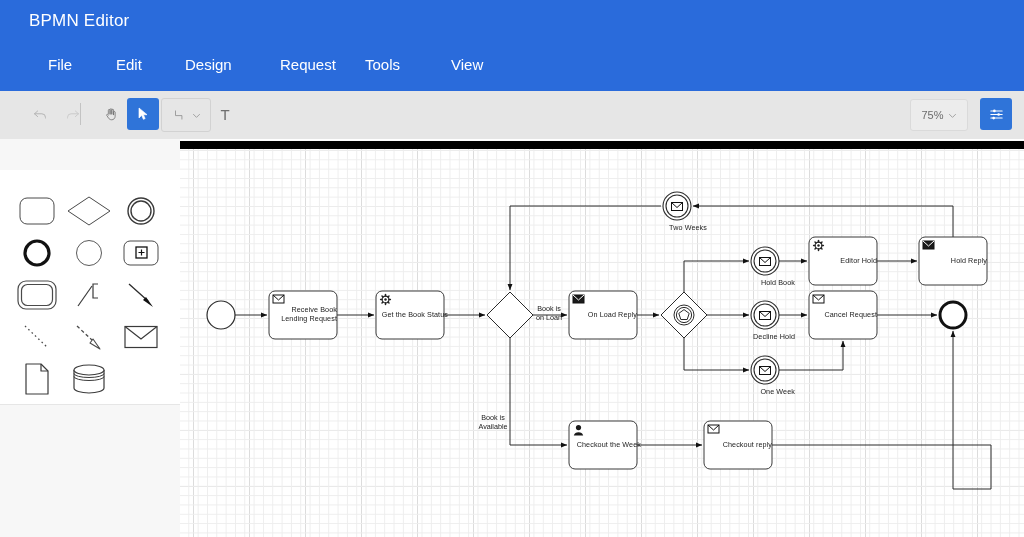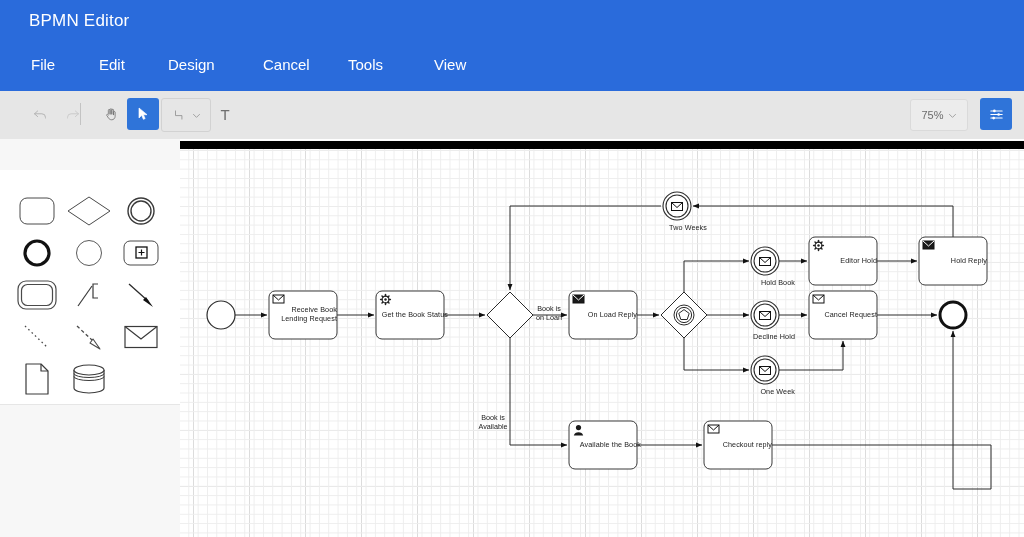--- a/index.html
+++ b/index.html
@@ -17,20 +17,21 @@
     background:#2a6bdb;
   }
   .app-title{
     position:absolute;left:29px;top:11px;
     font-size:17px;color:#ffffff;letter-spacing:.2px;
   }
   .menubar{position:absolute;left:0;top:56px;width:1024px;height:35px;}
   .menu-item{
     position:absolute;top:0;font-size:15px;color:#ffffff;
     cursor:default;
+    margin-left:17px;
   }
 
   
   .toolbar{
     position:absolute;left:0;top:91px;width:1024px;height:48px;
     background:#e6e6e6;border-bottom:1px solid #d8d8d8;
   }
   .tb-btn{
     position:absolute;top:7px;width:32px;height:32px;border-radius:3px;
     display:flex;align-items:center;justify-content:center;cursor:pointer;
@@ -115,21 +116,21 @@
 <body>
 
 <div id="app">
 
   <div class="header">
     <div class="app-title">BPMN Editor</div>
     <div class="menubar">
       <div class="menu-item" style="left:31px">File</div>
       <div class="menu-item" style="left:99px">Edit</div>
       <div class="menu-item" style="left:168px">Design</div>
-      <div class="menu-item" style="left:263px">Cancel</div>
+      <div class="menu-item" style="left:263px">Request</div>
       <div class="menu-item" style="left:348px">Tools</div>
       <div class="menu-item" style="left:434px">View</div>
     </div>
   </div>
 
   <div class="toolbar">
     <div class="tb-btn disabled" style="left:24px">
       <svg width="17" height="17" viewBox="0 0 24 24">
         <path d="M8 7 L3.5 11 L8 15" fill="none" stroke="#777" stroke-width="1.4" stroke-linecap="round" stroke-linejoin="round"></path>
         <path d="M3.5 11 H14 a5 5 0 0 1 5 5 v1" fill="none" stroke="#777" stroke-width="1.4" stroke-linecap="round"></path>
@@ -442,21 +443,21 @@
         </g>
       </svg>
 
       <div class="node-label" style="left:89px;top:166px;width:68px;white-space:pre-line">Receive Book
 Lending Request</div>
       <div class="node-label" style="left:192px;top:171px;width:76px">Get the Book Status</div>
       <div class="node-label" style="left:389px;top:171px;width:68px">On Load Reply</div>
       <div class="node-label" style="left:629px;top:117px;width:68px">Editor Hold</div>
       <div class="node-label" style="left:739px;top:117px;width:68px">Hold Reply</div>
       <div class="node-label" style="left:629px;top:171px;width:68px">Cancel Request</div>
-      <div class="node-label" style="left:385px;top:301px;width:76px">Available the Book</div>
+      <div class="node-label" style="left:385px;top:301px;width:76px">Checkout the Week</div>
       <div class="node-label" style="left:524px;top:301px;width:68px">Checkout reply</div>
       <div class="node-label" style="left:555px;top:139px;width:60px">Hold Book</div>
       <div class="node-label" style="left:555px;top:193px;width:60px">Decline Hold</div>
       <div class="node-label" style="left:555px;top:248px;width:60px">One Week</div>
       <div class="node-label" style="left:467px;top:84px;width:60px">Two Weeks</div>
 
       <div class="edge-label" style="left:350px;top:165px;width:38px;white-space:pre-line">Book is
 on Loan</div>
       <div class="edge-label" style="left:292px;top:274px;width:42px;white-space:pre-line">Book is
 Available</div>

